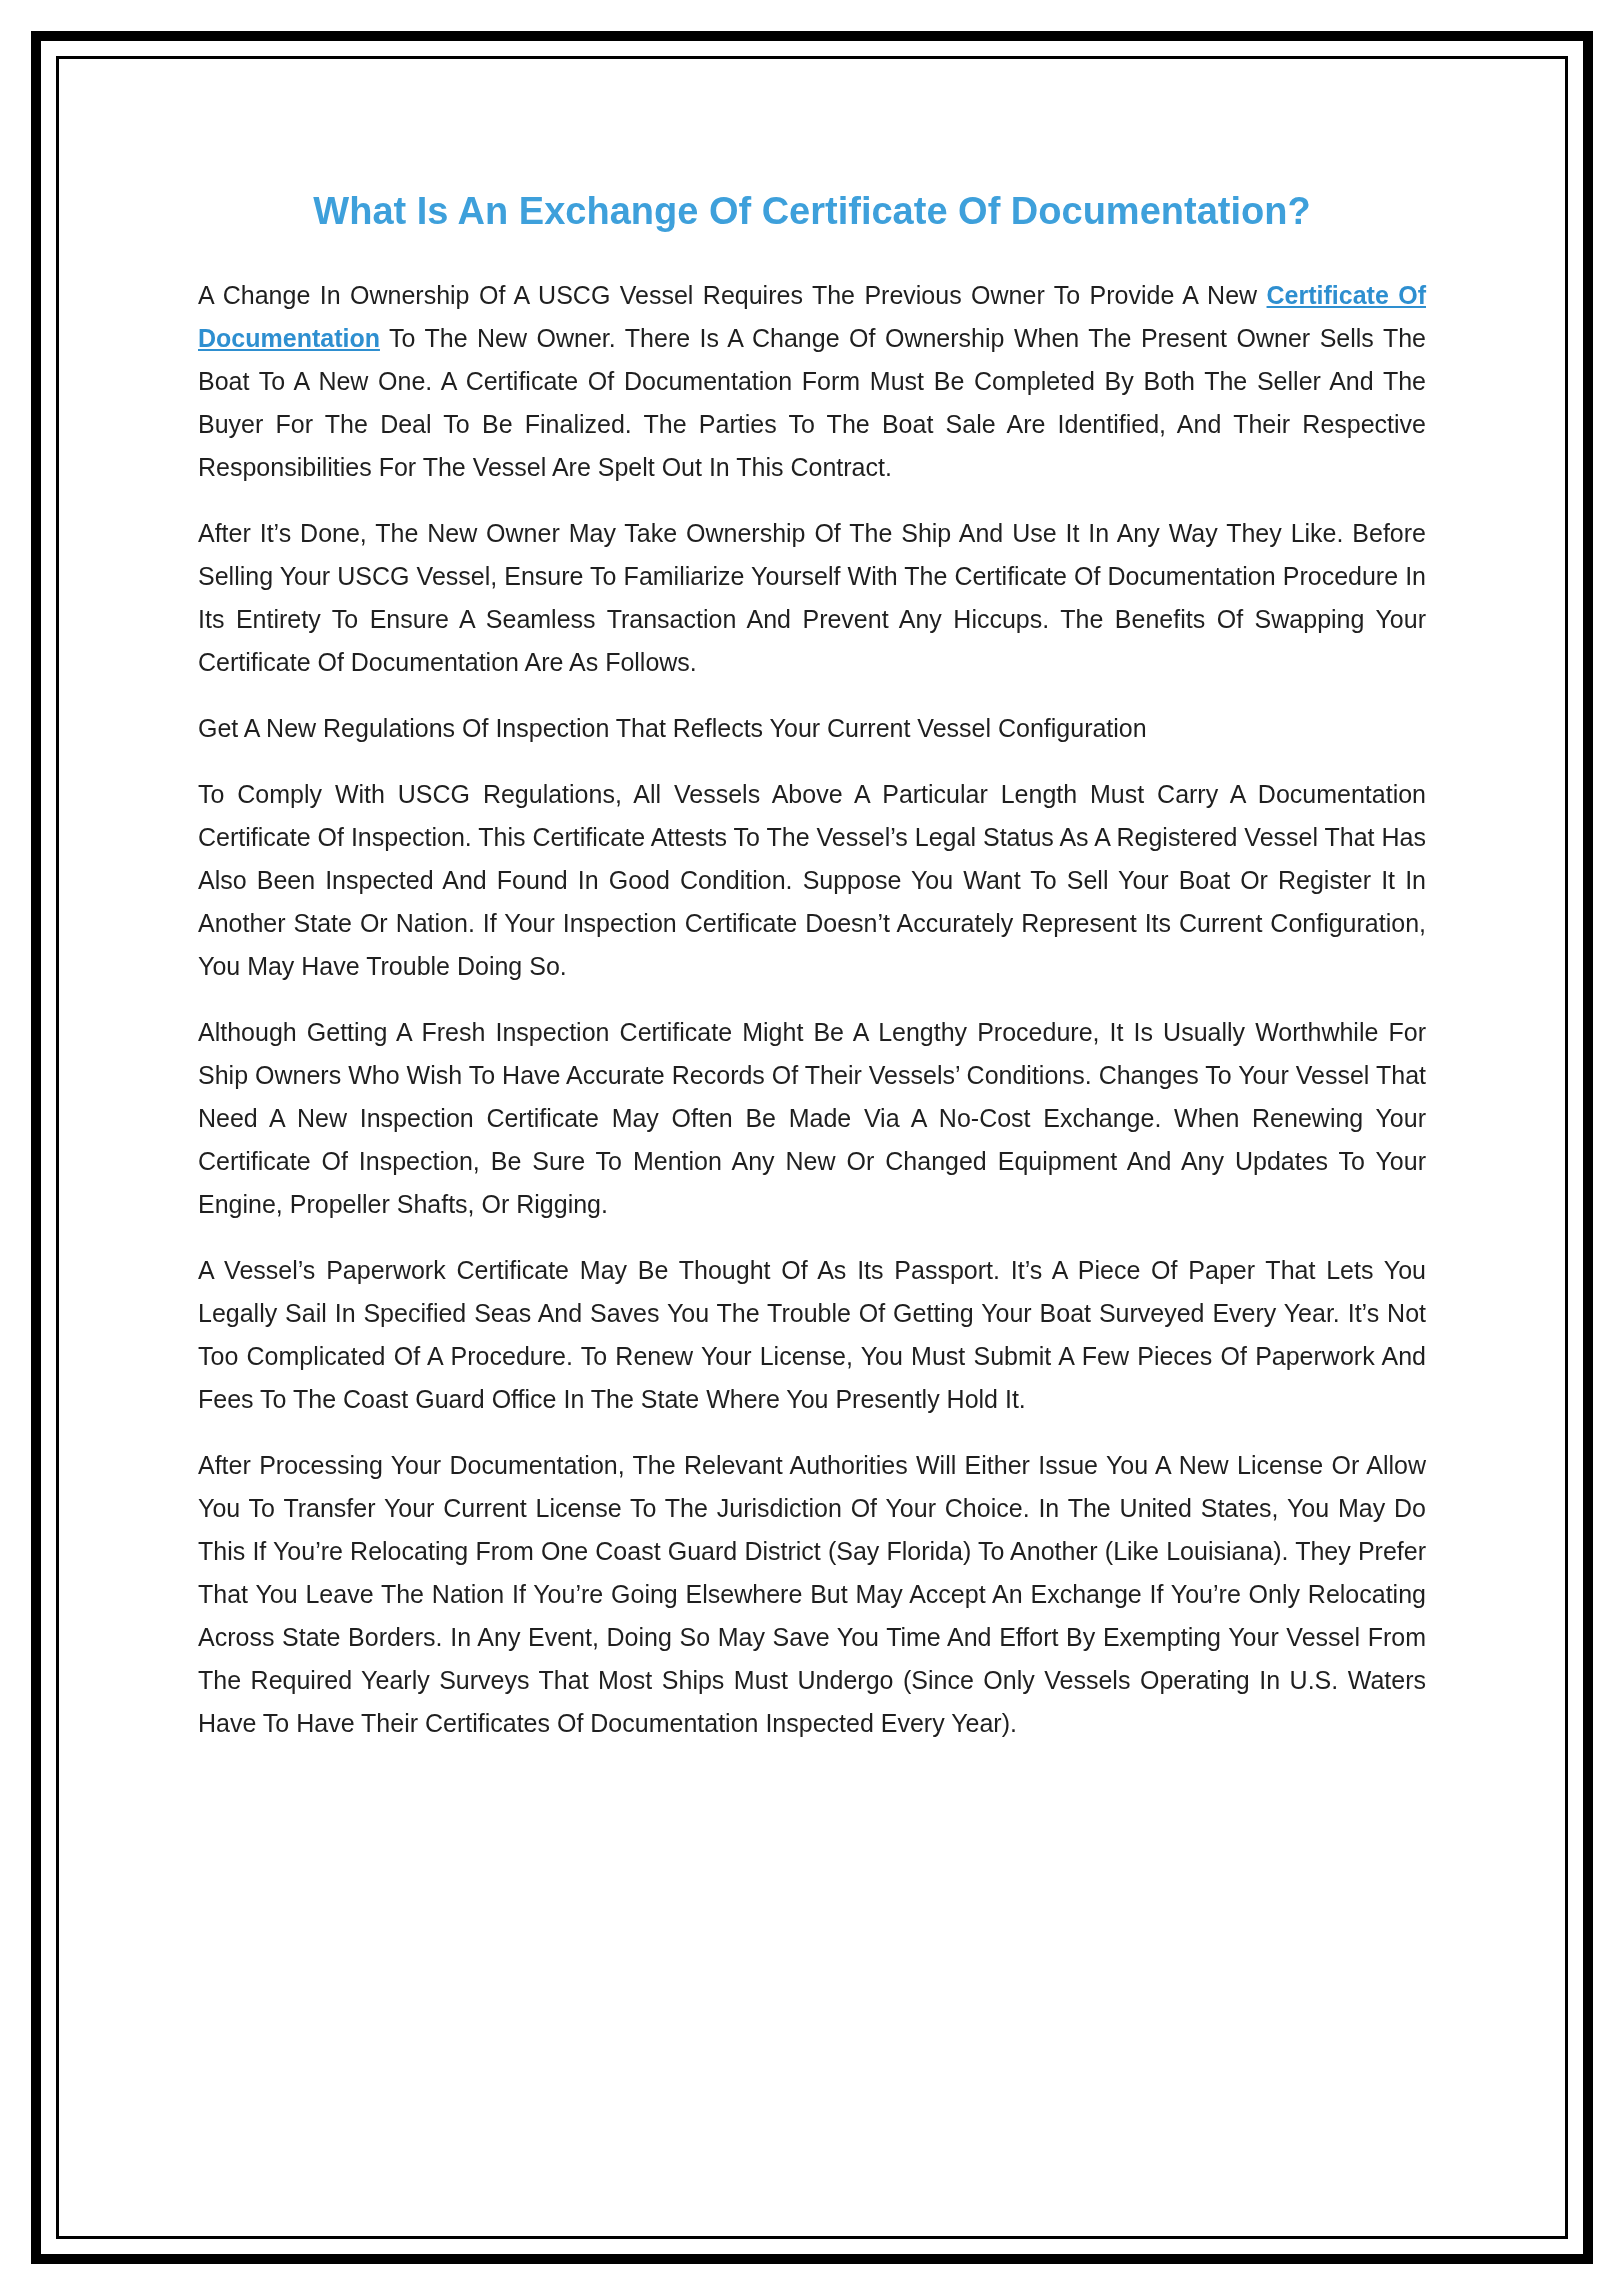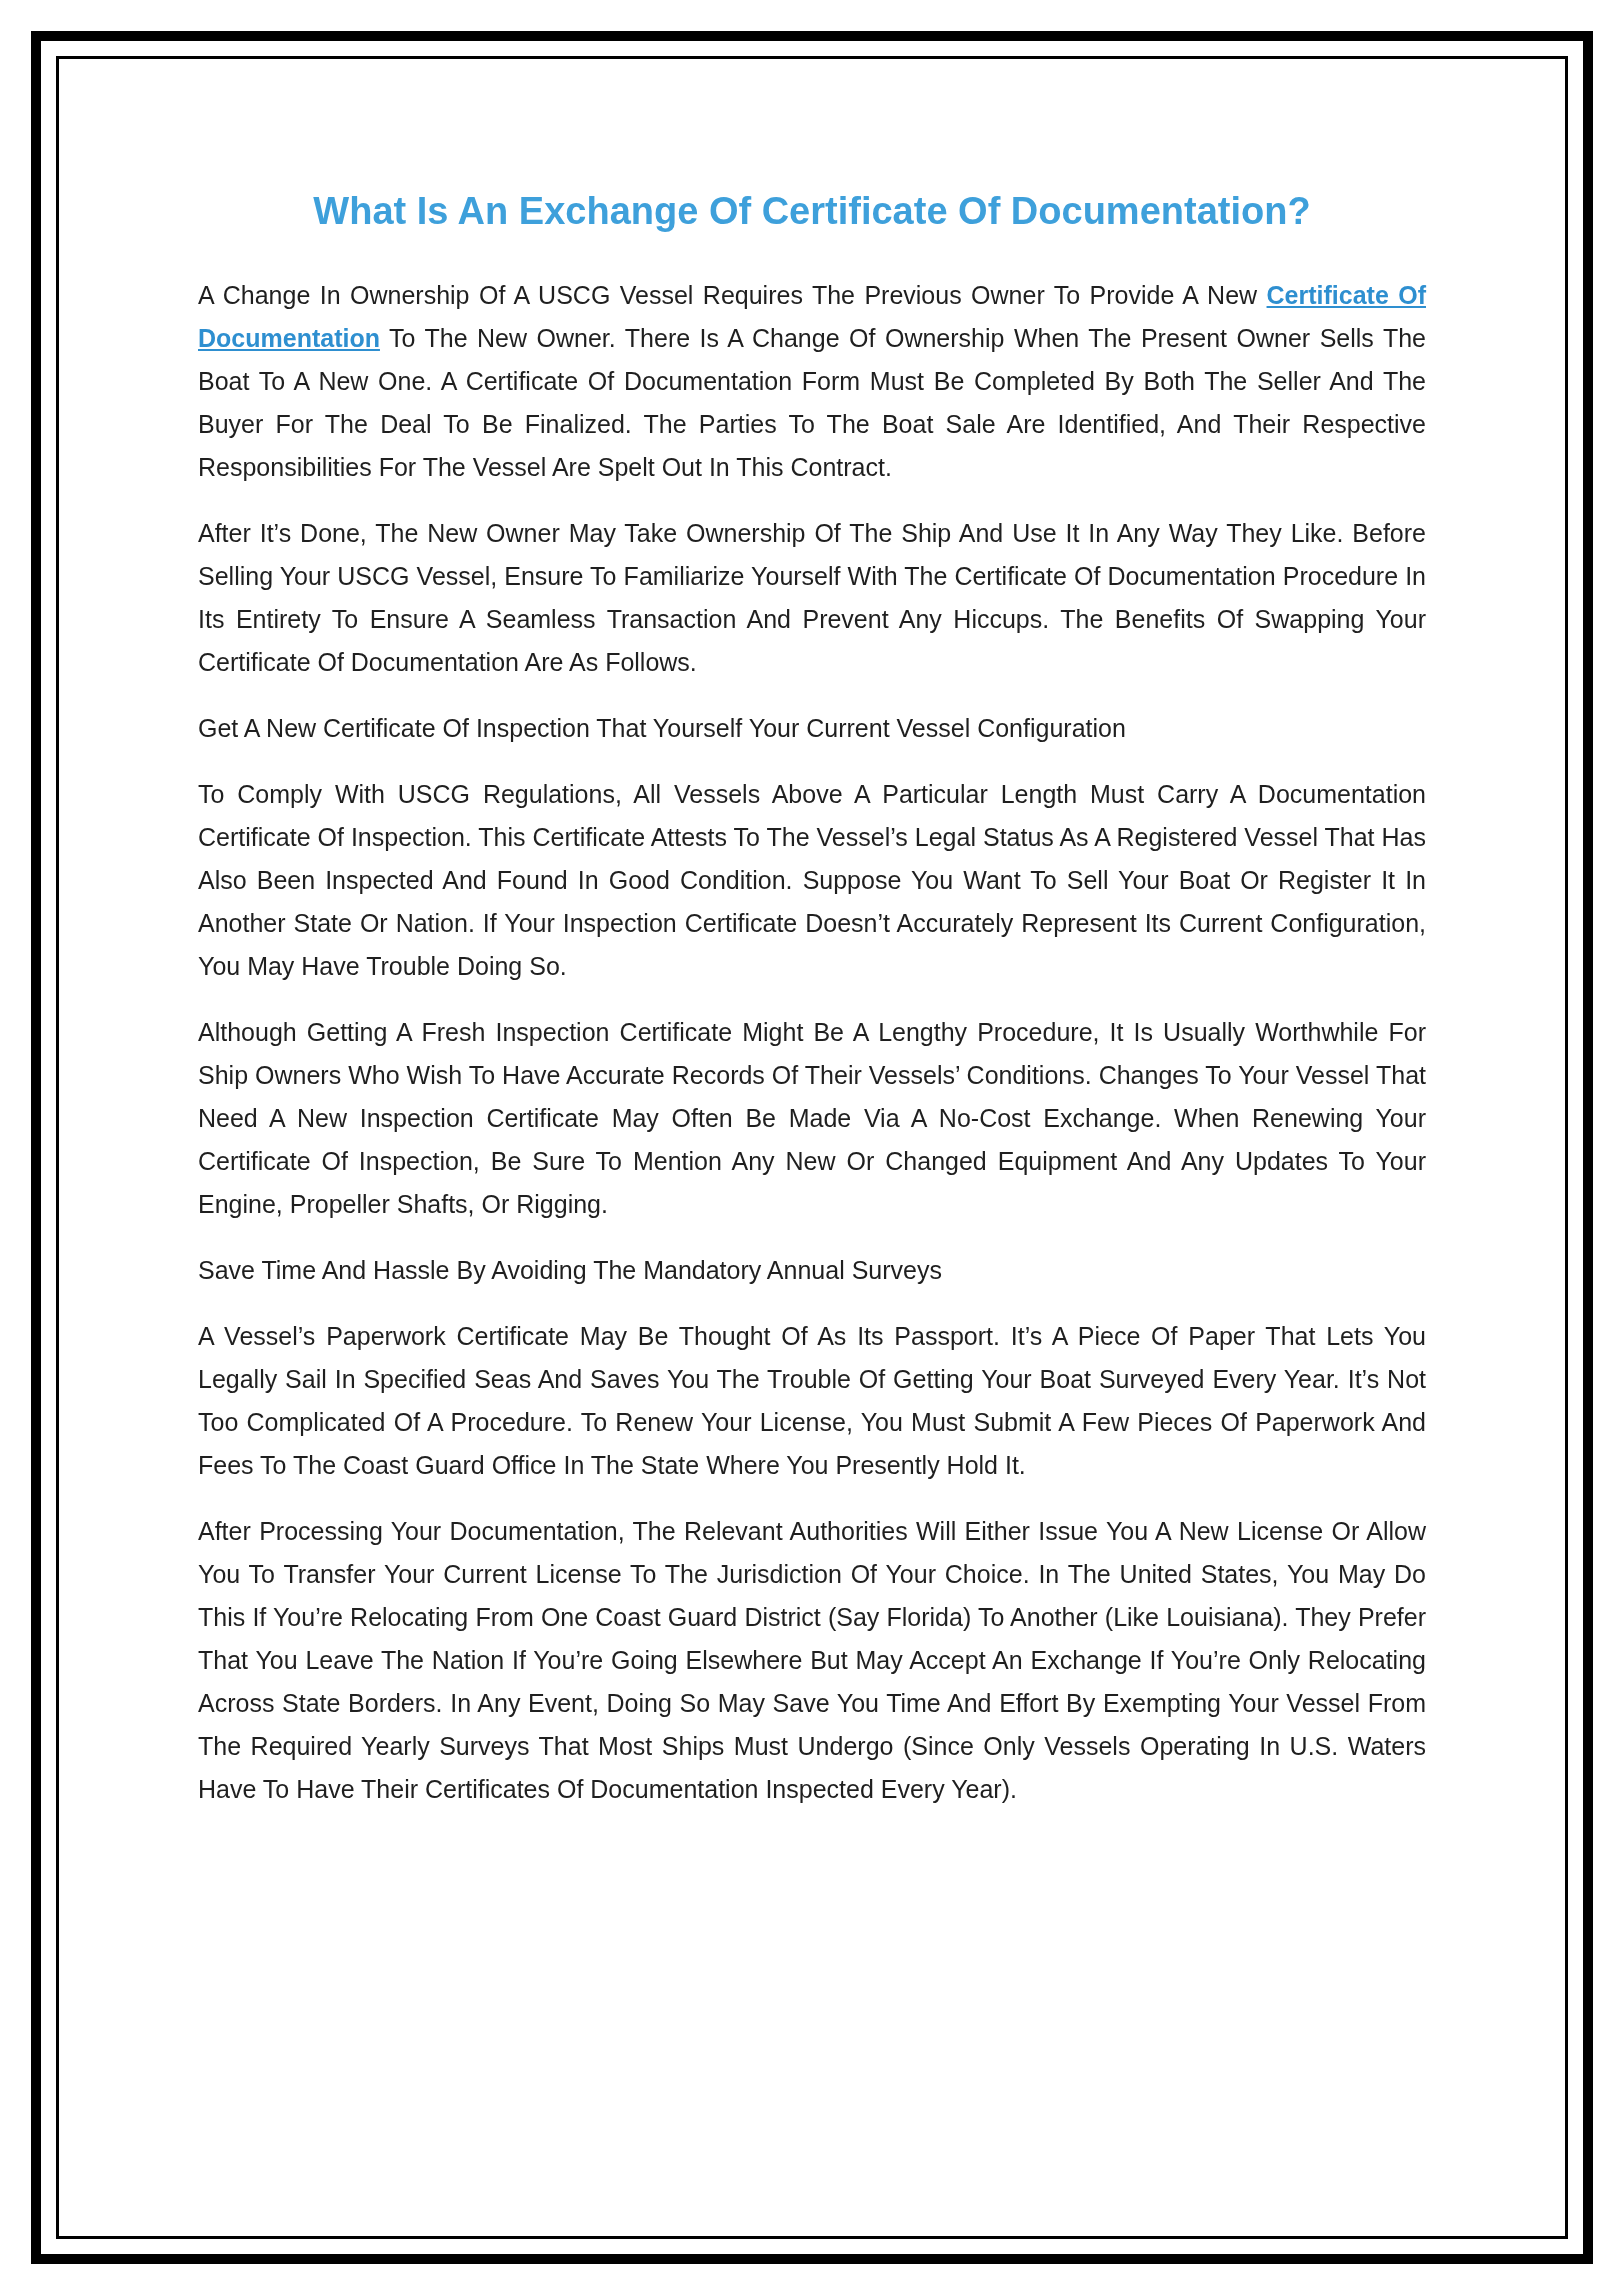--- a/index.html
+++ b/index.html
@@ -70,27 +70,26 @@
   <div class="frame-inner"></div>
 
   <div class="content">
 
     <h1 class="title">What Is An Exchange Of Certificate Of Documentation?</h1>
 
     <p class="para"><span>A Change In Ownership Of A USCG Vessel Requires The Previous Owner To Provide A New </span><a class="doc-link">Certificate Of Documentation</a><span> To The New Owner. There Is A Change Of Ownership When The Present Owner Sells The Boat To A New One. A Certificate Of Documentation Form Must Be Completed By Both The Seller And The Buyer For The Deal To Be Finalized. The Parties To The Boat Sale Are Identified, And Their Respective Responsibilities For The Vessel Are Spelt Out In This Contract.</span></p>
 
     <p class="para">After It’s Done, The New Owner May Take Ownership Of The Ship And Use It In Any Way They Like. Before Selling Your USCG Vessel, Ensure To Familiarize Yourself With The Certificate Of Documentation Procedure In Its Entirety To Ensure A Seamless Transaction And Prevent Any Hiccups. The Benefits Of Swapping Your Certificate Of Documentation Are As Follows.</p>
 
-    <p class="para subheading">Get A New Certificate Of Inspection That Yourself Your Current Vessel Configuration</p>
+    <p class="para subheading">Get A New Regulations Of Inspection That Reflects Your Current Vessel Configuration</p>
 
     <p class="para">To Comply With USCG Regulations, All Vessels Above A Particular Length Must Carry A Documentation Certificate Of Inspection. This Certificate Attests To The Vessel’s Legal Status As A Registered Vessel That Has Also Been Inspected And Found In Good Condition. Suppose You Want To Sell Your Boat Or Register It In Another State Or Nation. If Your Inspection Certificate Doesn’t Accurately Represent Its Current Configuration, You May Have Trouble Doing So.</p>
 
     <p class="para">Although Getting A Fresh Inspection Certificate Might Be A Lengthy Procedure, It Is Usually Worthwhile For Ship Owners Who Wish To Have Accurate Records Of Their Vessels’ Conditions. Changes To Your Vessel That Need A New Inspection Certificate May Often Be Made Via A No-Cost Exchange. When Renewing Your Certificate Of Inspection, Be Sure To Mention Any New Or Changed Equipment And Any Updates To Your Engine, Propeller Shafts, Or Rigging.</p>
 
-    <p class="para subheading">Save Time And Hassle By Avoiding The Mandatory Annual Surveys</p>
 
     <p class="para">A Vessel’s Paperwork Certificate May Be Thought Of As Its Passport. It’s A Piece Of Paper That Lets You Legally Sail In Specified Seas And Saves You The Trouble Of Getting Your Boat Surveyed Every Year. It’s Not Too Complicated Of A Procedure. To Renew Your License, You Must Submit A Few Pieces Of Paperwork And Fees To The Coast Guard Office In The State Where You Presently Hold It.</p>
 
     <p class="para">After Processing Your Documentation, The Relevant Authorities Will Either Issue You A New License Or Allow You To Transfer Your Current License To The Jurisdiction Of Your Choice. In The United States, You May Do This If You’re Relocating From One Coast Guard District (Say Florida) To Another (Like Louisiana). They Prefer That You Leave The Nation If You’re Going Elsewhere But May Accept An Exchange If You’re Only Relocating Across State Borders. In Any Event, Doing So May Save You Time And Effort By Exempting Your Vessel From The Required Yearly Surveys That Most Ships Must Undergo (Since Only Vessels Operating In U.S. Waters Have To Have Their Certificates Of Documentation Inspected Every Year).</p>
 
   </div>
 </div>
 
 
 </body></html>

